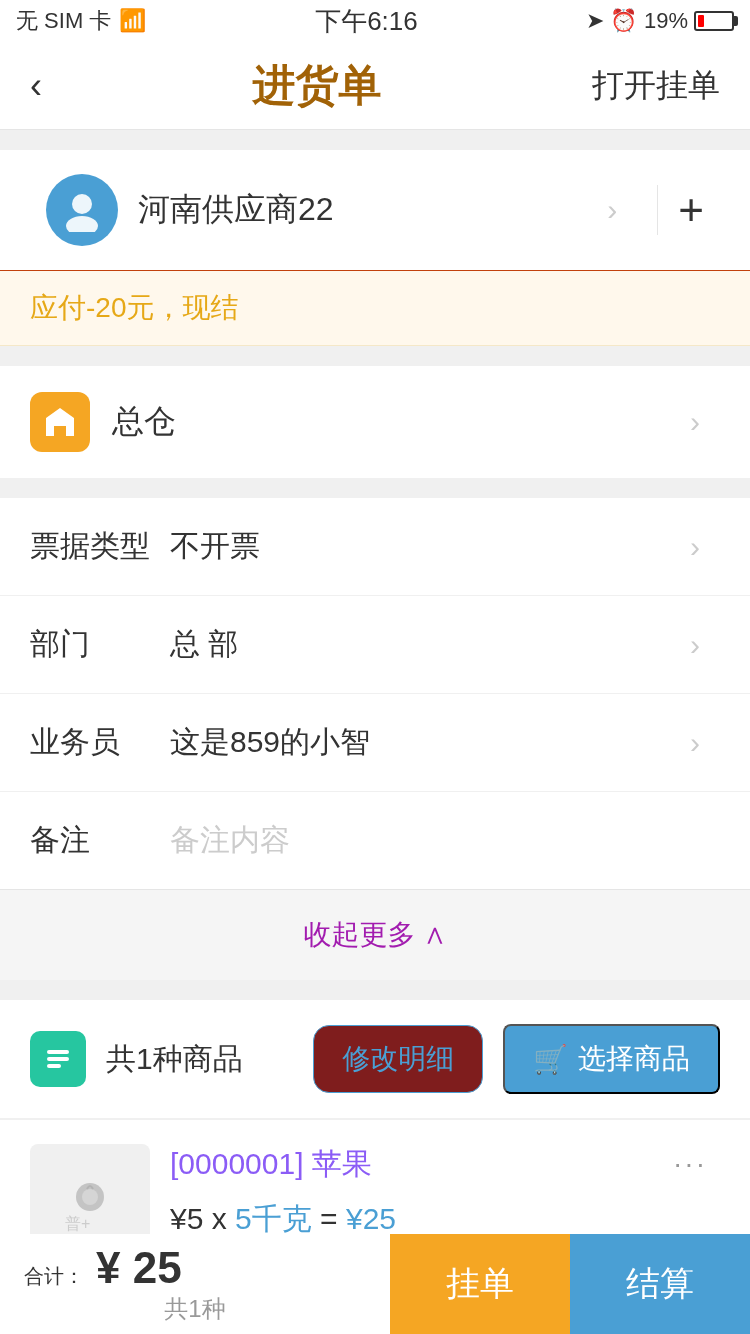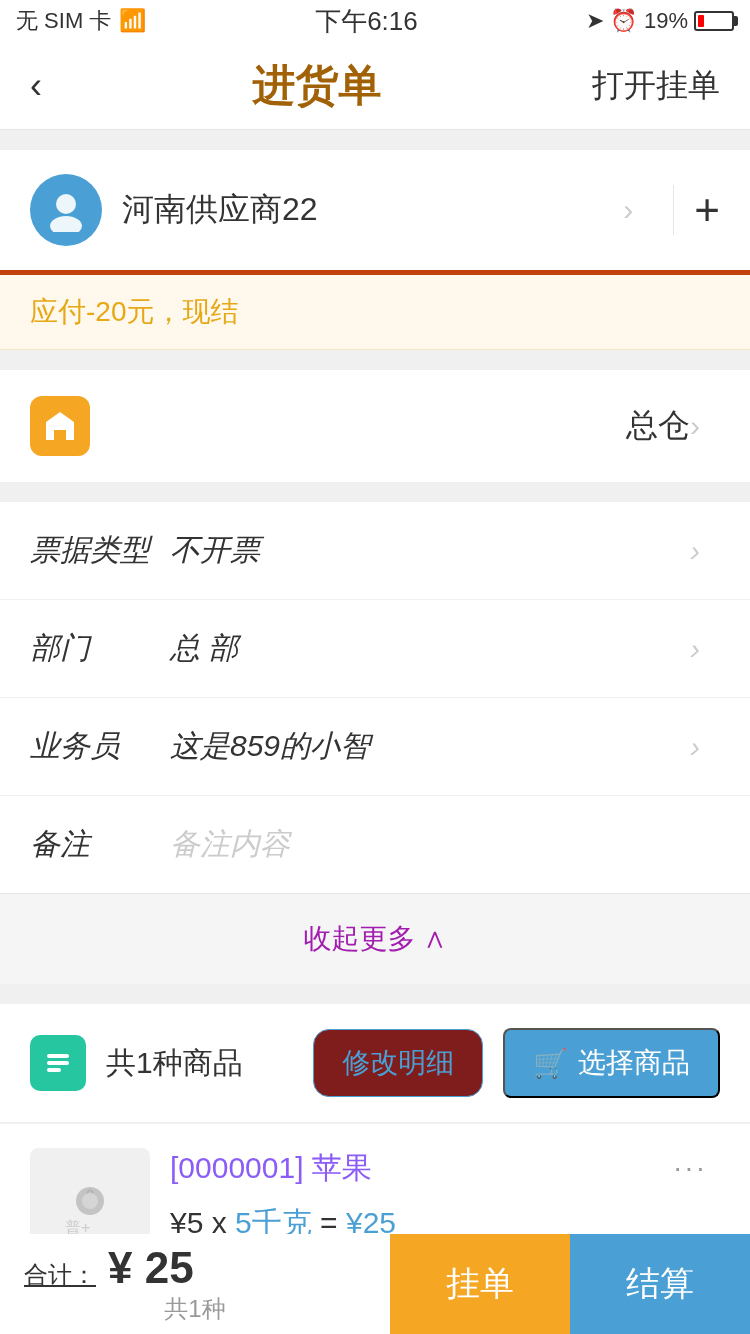--- a/index.html
+++ b/index.html
@@ -84,22 +84,22 @@
     
     .section {
       background: #fff;
       margin-top: 20px;
     }
 
     
     .supplier-row {
       display: flex;
       align-items: center;
-      padding: 24px 30px;
-      border-bottom: 5px solid #c2410c;
+      padding: 24px 46px;
+      border-bottom: 1px solid #c2410c;
     }
     .supplier-avatar {
       width: 72px;
       height: 72px;
       border-radius: 50%;
       background: #4a9fd4;
       display: flex;
       align-items: center;
       justify-content: center;
       margin-right: 20px;
@@ -154,35 +154,33 @@
       align-items: center;
       justify-content: center;
       margin-right: 22px;
       flex-shrink: 0;
     }
     .warehouse-icon svg { width: 36px; height: 36px; fill: #fff; }
     .warehouse-name {
       flex: 1;
       font-size: 32px;
       color: #333;
-      text-align: right;
     }
 
     
     .form-section {
       background: #fff;
       margin-top: 20px;
     }
     .form-row {
       display: flex;
       align-items: center;
       padding: 28px 30px;
       border-bottom: 1px solid #f0f0f0;
       min-height: 88px;
-      font-style: italic;
     }
     .form-row:last-child { border-bottom: none; }
     .form-label {
       font-size: 30px;
       color: #333;
       width: 140px;
       flex-shrink: 0;
     }
     .form-value {
       flex: 1;
@@ -313,23 +311,22 @@
       flex-direction: column;
       justify-content: center;
       padding: 0 24px;
     }
     .bottom-total-row {
       display: flex;
       align-items: baseline;
       gap: 12px;
     }
     .total-label {
-      font-size: 24px;
-      color: #333;
-      text-decoration: underline;
+      font-size: 20px;
+      color: #333;
     }
     .total-amount {
       font-size: 44px;
       font-weight: 600;
       color: #333;
     }
     .total-sub {
       font-size: 24px;
       color: #999;
       text-align: center;

